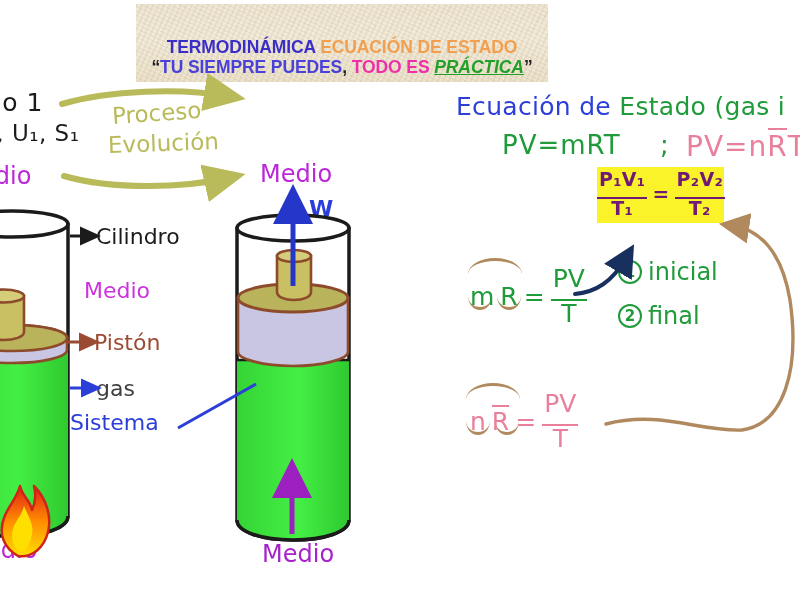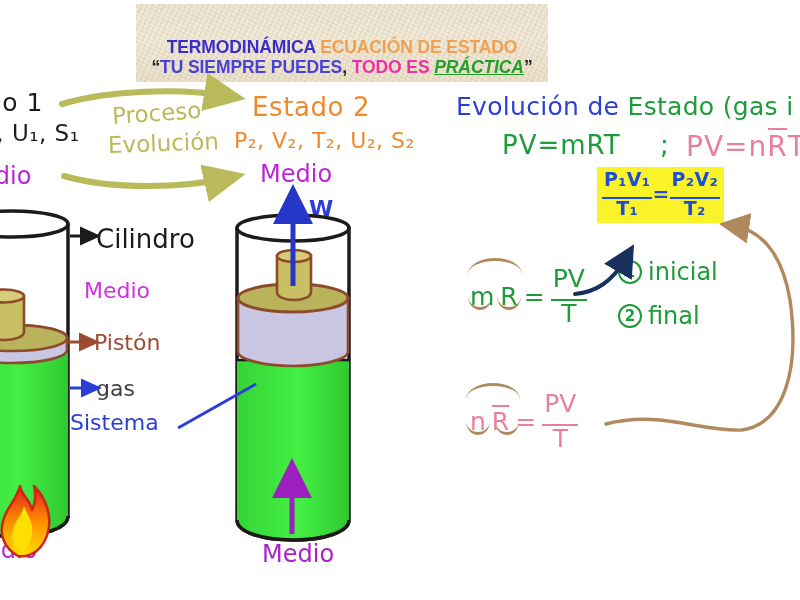--- a/index.html
+++ b/index.html
@@ -68,22 +68,22 @@
   
   #hl-box{
     position:absolute;left:597px;top:167px;width:127px;height:56px;
     background:#fbf32a;
   }
   .frac{display:inline-block;text-align:center;vertical-align:middle;line-height:1;}
   .frac .num{display:block;padding:0 2px;}
   .frac .den{display:block;padding:0 2px;border-top:2.5px solid currentColor;margin-top:8px;}
   #hl-eq{
     position:absolute;left:600px;top:170px;width:122px;
-    display:flex;align-items:center;justify-content:center;
-    font-size:19px;color:#1d4ed8;font-weight:600;letter-spacing:.3px;
+    display:flex;align-items:center;justify-content:center;gap:5px;
+    font-size:19px;color:#701a75;font-weight:600;letter-spacing:.3px;
   }
   #hl-eq .eqsign{font-size:20px;}
 
   
   #mr-eq{
     position:absolute;left:470px;top:266px;
     display:flex;align-items:center;gap:6px;
     font-size:25px;color:#1f9b39;font-weight:500;
   }
   #nr-eq{
@@ -106,21 +106,21 @@
     display:inline-flex;align-items:center;justify-content:center;
     width:24px;height:24px;border:2.5px solid #1f9b39;border-radius:50%;
     font-size:15px;color:#1f9b39;font-weight:600;box-sizing:border-box;
     margin-right:6px;
   }
   .listline{position:absolute;display:flex;align-items:center;font-size:24px;color:#1f9b39;}
   #inicial{left:618px;top:258px;}
   #final{left:618px;top:302px;}
 
   
-  #lbl-cilindro{left:96px;top:224px;font-size:26px;color:#1b1b1b;}
+  #lbl-cilindro{left:96px;top:224px;font-size:22px;color:#1b1b1b;}
   #lbl-medio2{left:84px;top:278px;font-size:22px;color:#cc33dd;}
   #lbl-piston{left:94px;top:330px;font-size:22px;color:#9c4b33;}
   #lbl-gas{left:96px;top:376px;font-size:22px;color:#404040;}
   #lbl-sistema{left:70px;top:410px;font-size:22px;color:#2b3fd8;}
   #lbl-W{left:309px;top:196px;font-size:22px;color:#2b3fd8;font-weight:bold;}
   #lbl-Q{left:306px;top:474px;font-size:22px;color:#9c1fc0;font-weight:bold;}
   #lbl-medio-bottom{left:262px;top:540px;font-size:24px;color:#a723c9;}
   #lbl-medio-flame{left:-14px;top:536px;font-size:24px;color:#bb27d8;}
 
   svg.ov{position:absolute;left:0;top:0;width:800px;height:600px;pointer-events:none;}
@@ -142,26 +142,24 @@
     </div>
   </div>
 
   <div class="hand" id="estado1">ado 1</div>
   <div class="hand" id="estado1vars">T₁, U₁, S₁</div>
   <div class="hand" id="medio-left">edio</div>
 
   <div class="hand" id="proceso">Proceso</div>
   <div class="hand" id="evolucion">Evolución</div>
 
-  <div class="hand" id="estado2">Estado 2</div>
-  <div class="hand" id="estado2vars">P₂, V₂, T₂, U₂, S₂</div>
   <div class="hand" id="medio-right">Medio</div>
 
   <div class="hand" id="eqtitle">
-    <span>Evolución de </span><span class="gr">Estado (gas i</span>
+    <span>Ecuación de </span><span class="gr">Estado (gas i</span>
   </div>
 
   <div class="hand" id="eq1">PV=mRT</div>
   <div class="hand" id="eq1sep">;</div>
   <div class="hand" id="eq2">
     <span>PV=n</span><span class="obar">R</span><span>T</span>
   </div>
 
   <div id="hl-box"></div>
   <div id="hl-eq">

